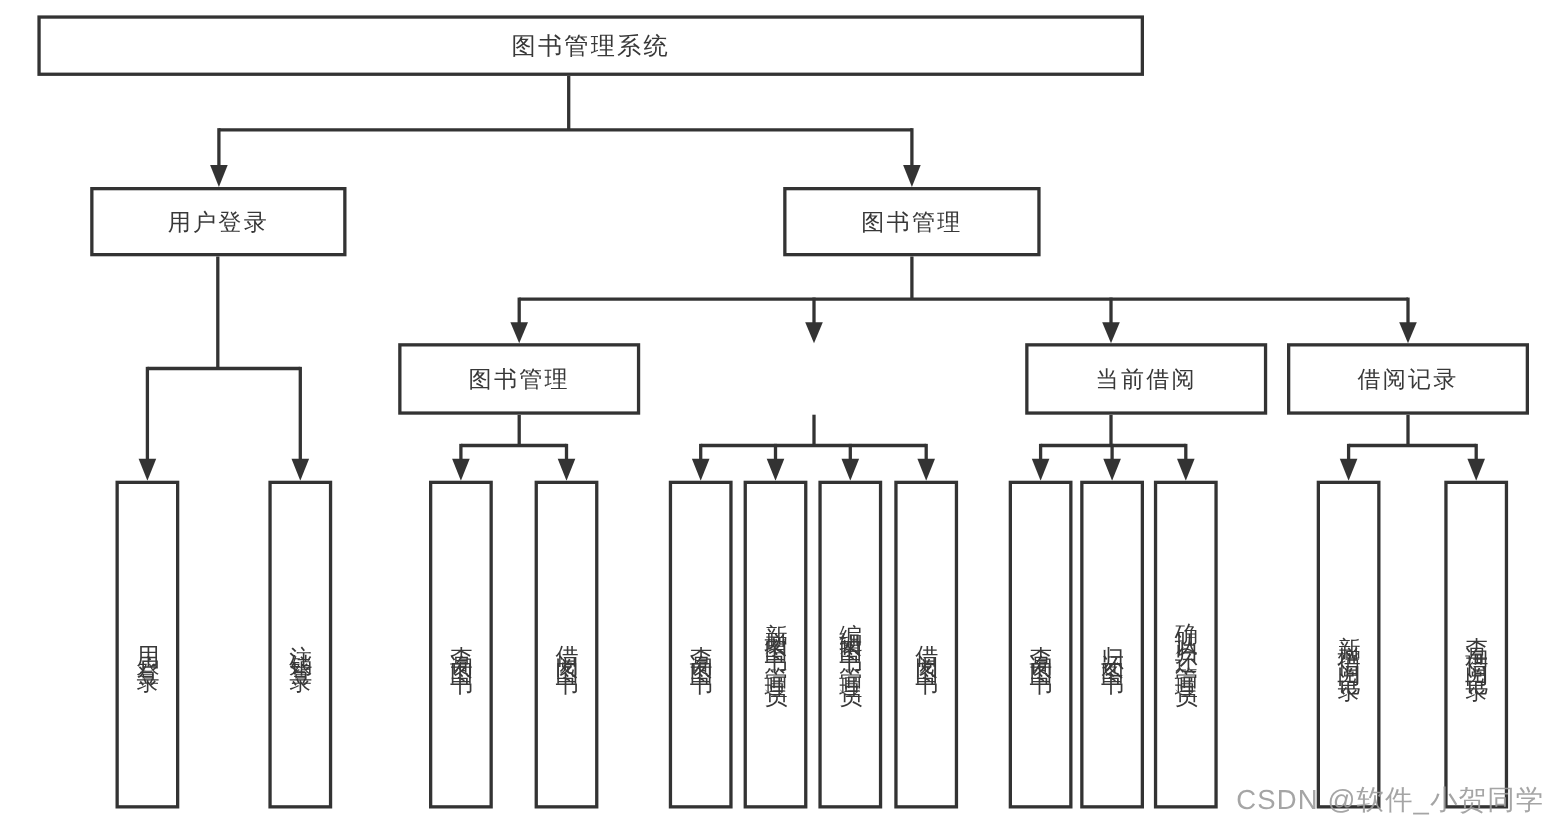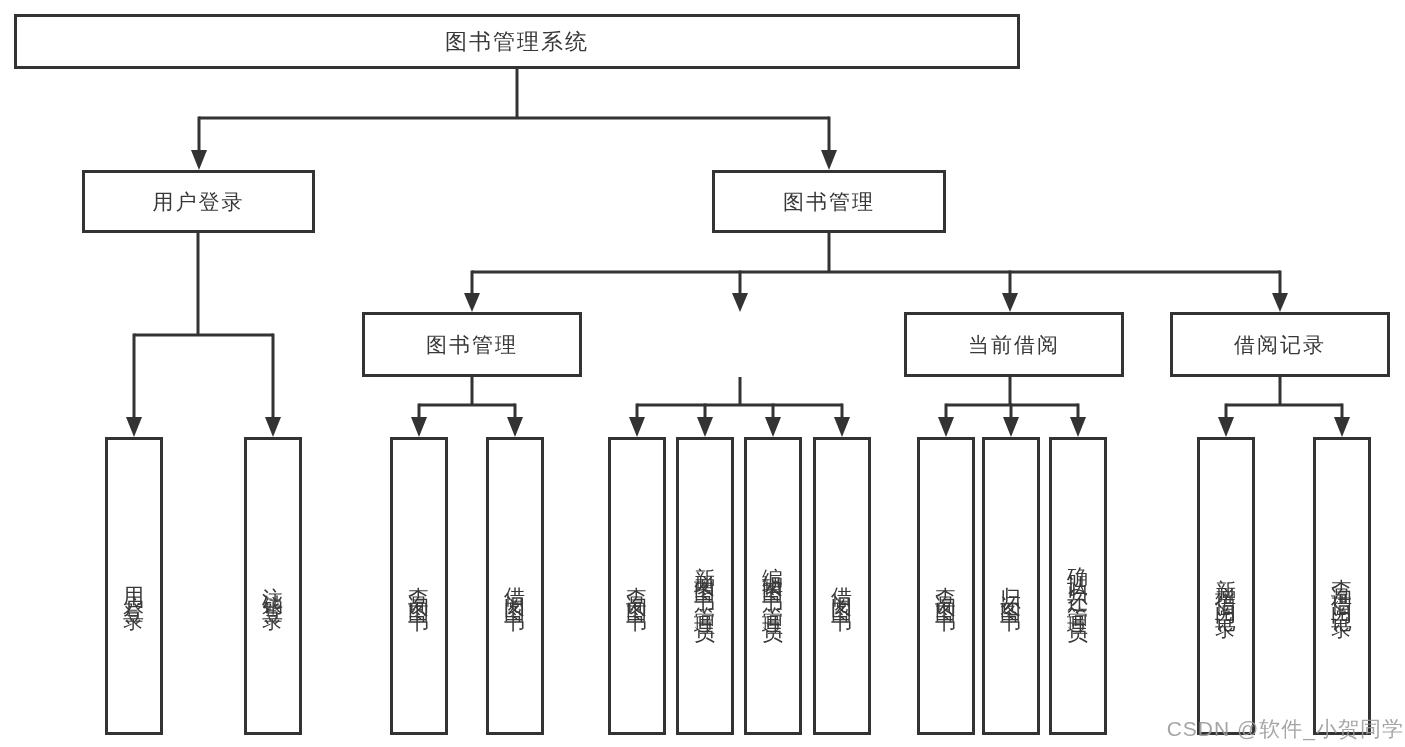--- a/index.html
+++ b/index.html
@@ -34,33 +34,33 @@
     display: flex;
     align-items: center;
     justify-content: center;
     text-align: center;
   }
   .hbox {
     font-size: 21px;
     letter-spacing: 2px;
     white-space: nowrap;
   }
-  .hbox.root { font-size: 22px; }
+  .hbox.root { font-size: 22px; margin-left: 20px; }
   .vbox {
     writing-mode: vertical-rl;
     text-orientation: mixed;
     font-size: 21px;
     letter-spacing: 8px;
     line-height: 1;
   }
   .watermark {
     position: absolute;
     right: 1px;
     bottom: 4px;
-    font-size: 21px;
+    font-size: 25px;
     letter-spacing: 1px;
     color: var(--watermark-color);
     opacity: 0.9;
     white-space: nowrap;
   }
 </style>
 </head>
 <body>
 
 <div class="canvas">
@@ -137,21 +137,21 @@
       <polygon points="1334,417 1350,417 1342,437"></polygon>
     </g>
   </svg>
 
   <div class="node hbox root" style="left:14px; top:14px; width:1006px; height:55px;">图书管理系统</div>
 
   <div class="node hbox" style="left:82px; top:170px; width:233px; height:63px;">用户登录</div>
   <div class="node hbox" style="left:712px; top:170px; width:234px; height:63px;">图书管理</div>
 
   <div class="node hbox" style="left:362px; top:312px; width:220px; height:65px;">图书管理</div>
-  <div class="node hbox" style="left:904px; top:312px; width:220px; height:65px;">当前借阅</div>
+  <div class="node hbox" style="left:932px; top:312px; width:220px; height:65px;">当前借阅</div>
   <div class="node hbox" style="left:1170px; top:312px; width:220px; height:65px;">借阅记录</div>
 
   <div class="node vbox" style="left:105px; top:437px; width:58px; height:298px;">用户登录</div>
   <div class="node vbox" style="left:244px; top:437px; width:58px; height:298px;">注销登录</div>
 
   <div class="node vbox" style="left:390px; top:437px; width:58px; height:298px;">查询图书</div>
   <div class="node vbox" style="left:486px; top:437px; width:58px; height:298px;">借阅图书</div>
 
   <div class="node vbox" style="left:608px; top:437px; width:58px; height:298px;">查询图书</div>
   <div class="node vbox" style="left:676px; top:437px; width:58px; height:298px;">新增图书（管理员）</div>

